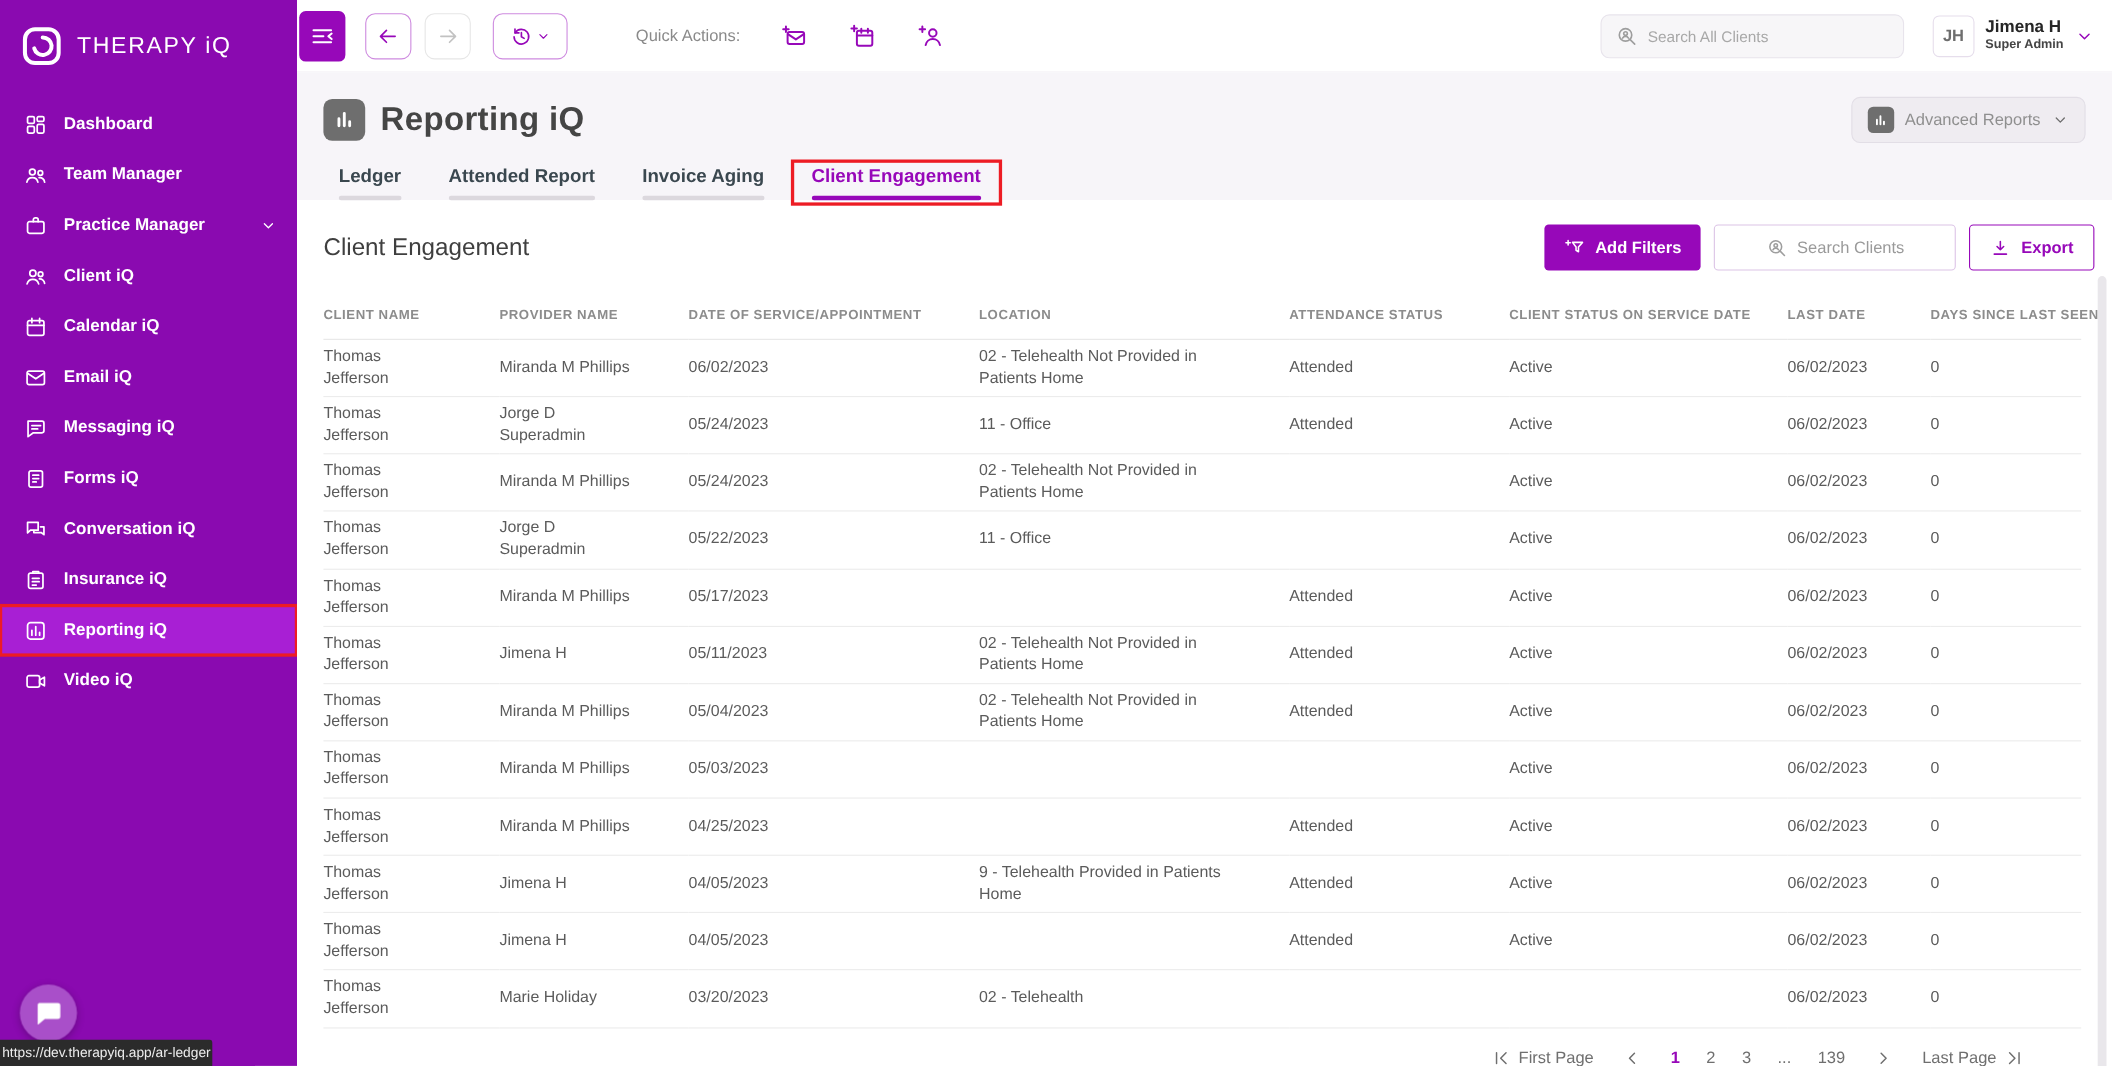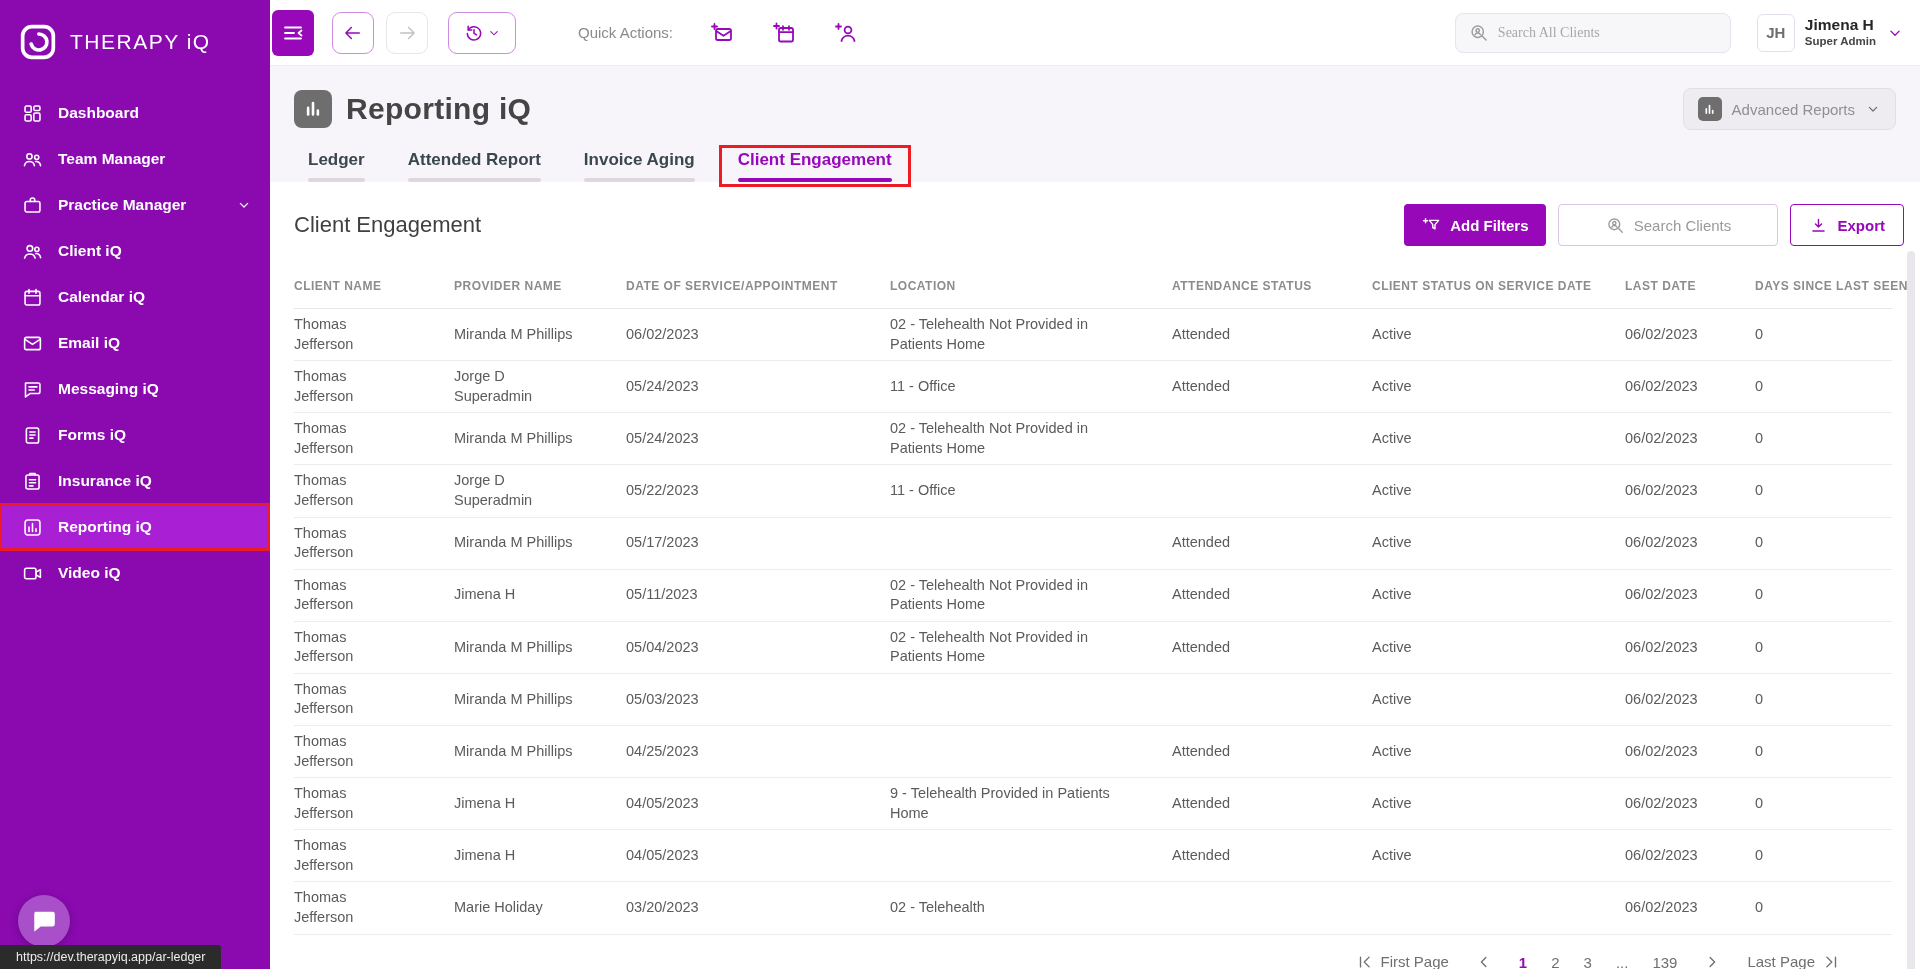--- a/index.html
+++ b/index.html
@@ -35,21 +35,21 @@
   .nav-btn .ic { width: 20px; height: 20px; }
   .btn-back { margin-left: 18px; border-color: #CE8BDF; color: #9708B9; }
   .btn-fwd { margin-left: 12px; border-color: #E6E6E6; color: #C2C2C2; }
   .btn-history { margin-left: 20px; width: 68px; border-color: #CE8BDF; color: #9708B9; gap: 3px; }
   .btn-history .ic.small { width: 14px; height: 14px; }
   .qa-label { margin-left: 62px; font-size: 15px; color: #8A8A8A; text-align: right; }
   .qa-btn { margin-left: 36px; width: 26px; height: 26px; color: #9708B9; display: flex; align-items: center; justify-content: center; }
   .qa-btn .ic { width: 24px; height: 24px; }
   .search-box { margin-left: auto; margin-right: 26px; width: 276px; height: 40px; background: #F7F6F8; border: 1px solid #E8E4EC; border-radius: 8px; display: flex; align-items: center; gap: 9px; padding: 0 13px; }
   .search-box .ic { width: 20px; height: 20px; color: #9E9E9E; flex-shrink: 0; }
-  .search-box input { flex: 1; border: none; outline: none; background: transparent; font-size: 14px; color: #000000; font-family: Liberation Serif, serif; }
+  .search-box input { flex: 1; border: none; outline: none; background: transparent; font-size: 14px; color: #000000; font-family: Liberation Sans, sans-serif; }
   .search-box input::placeholder { color: #A8A8A8; }
   .user { display: flex; align-items: center; gap: 10px; margin-right: 16px; cursor: pointer; }
   .badge { width: 38px; height: 38px; border: 1px solid #E6DEEC; border-radius: 6px; background: #fff; color: #6E6E6E; font-weight: 700; font-size: 15px; display: flex; align-items: center; justify-content: center; }
   .uinfo { display: flex; flex-direction: column; line-height: 1.2; }
   .uname { font-size: 15.5px; font-weight: 800; color: #262626; }
   .urole { font-size: 11.5px; font-weight: 700; color: #454545; }
   .uchev { width: 18px; height: 18px; color: #9708B9; }
   .ic { display: inline-flex; }
   .ic svg { width: 100%; height: 100%; }
 
@@ -89,34 +89,34 @@
   table { border-collapse: collapse; table-layout: fixed; width: calc(100% - 52px); margin-left: 24px; }
   col.c1 { width: 160px; } col.c2 { width: 172px; } col.c3 { width: 264px; } col.c4 { width: 282px; }
   col.c5 { width: 200px; } col.c6 { width: 253px; } col.c7 { width: 130px; }
   th { font-size: 12px; font-weight: 700; color: #8C8C8C; letter-spacing: .5px; text-align: left; padding: 15px 8px 15px 0; border-bottom: 1px solid #E7E7E7; white-space: nowrap; }
   td { font-size: 14.5px; color: #5B5B5B; height: 51px; padding: 6px 8px 6px 0; border-bottom: 1px solid #ECECEC; vertical-align: middle; line-height: 1.35; }
   td:nth-child(1) { padding-right: 70px; }
   td:nth-child(2) { padding-right: 46px; }
   td:nth-child(4) { padding-right: 60px; }
 
   
-  .pagination { display: flex; align-items: flex-end; justify-content: flex-end; gap: 26px; padding: 18px 80px 0 0; color: #6F6F6F; }
+  .pagination { display: flex; align-items: flex-start; justify-content: flex-end; gap: 26px; padding: 18px 80px 0 0; color: #6F6F6F; }
   .pg-btn { display: flex; align-items: center; gap: 7px; font-size: 15px; color: #6F6F6F; }
   .pg-btn .ic, .pg-chev .ic { width: 18px; height: 18px; }
   .pg-chev { display: flex; color: #6F6F6F; }
   .pg-pages { display: flex; gap: 24px; align-items: center; }
   .pg-num { font-size: 15px; color: #6F6F6F; cursor: pointer; }
   .pg-num.active { color: #9708B9; font-weight: 700; }
   .pg-num.dots { cursor: default; }
 
   
   .scrollbar { position: absolute; top: 185px; right: 5px; width: 8px; height: 731px; border-radius: 4px; background: #E9E7EB; }
   .chat-fab { position: fixed; left: 18px; bottom: 22px; width: 52px; height: 52px; border-radius: 50%; background: #A94FC9; display: flex; align-items: center; justify-content: center; box-shadow: 0 2px 8px rgba(0,0,0,.25); z-index: 20; }
   .chat-fab .ic { width: 26px; height: 26px; color: #fff; }
-  .status-tip { position: fixed; left: 0; bottom: 0; background: #2B2B2B; color: #EDEDED; font-size: 12.5px; padding: 5px 16px; border-radius: 0 3px 0 0; z-index: 30; }
+  .status-tip { position: fixed; left: 0; bottom: 0; background: #2B2B2B; color: #EDEDED; font-size: 12.5px; padding: 5px 2px; border-radius: 0 3px 0 0; z-index: 30; }
 </style>
 </head>
 <body>
 
 <div class="app">
 
   <aside class="sidebar">
     <div class="logo">
       <span class="logo-icon ic">
           <svg viewBox="0 0 24 24" fill="none" stroke="currentColor" stroke-width="2.2" stroke-linecap="round">
@@ -184,20 +184,27 @@
               <path d="M8 9h9M8 12.5h6"></path>
             </svg></span>
           <span class="slabel">Messaging iQ</span>
         </div>
         <div class="side-item">
           <span class="sicon"><svg viewBox="0 0 24 24" fill="none" stroke="currentColor" stroke-width="1.8" stroke-linecap="round" stroke-linejoin="round">
               <rect x="5" y="3.5" width="14" height="17" rx="2"></rect>
               <path d="M9 8h6M9 11.5h6M9 15h3.5"></path>
             </svg></span>
           <span class="slabel">Forms iQ</span>
+        </div>
+        <div class="side-item">
+          <span class="sicon"><svg viewBox="0 0 24 24" fill="none" stroke="currentColor" stroke-width="1.8" stroke-linecap="round" stroke-linejoin="round">
+              <path d="M3.5 4.5h11v8h-8l-3 2.8z"></path>
+              <path d="M17 9h3.5v8.2L17.6 15H10v-2"></path>
+            </svg></span>
+          <span class="slabel">Conversation iQ</span>
         </div>
         <div class="side-item">
           <span class="sicon"><svg viewBox="0 0 24 24" fill="none" stroke="currentColor" stroke-width="1.8" stroke-linecap="round" stroke-linejoin="round">
               <rect x="4.5" y="4.5" width="15" height="16" rx="2"></rect>
               <path d="M9 4.5V3h6v1.5"></path>
               <path d="M8.5 10h7M8.5 13.5h7M8.5 17h4"></path>
             </svg></span>
           <span class="slabel">Insurance iQ</span>
         </div>
         <div class="side-item active">

